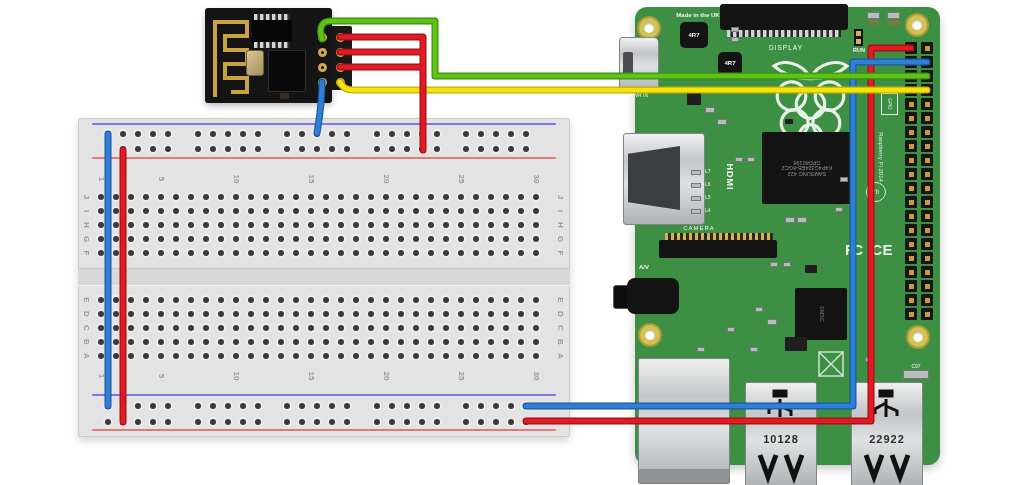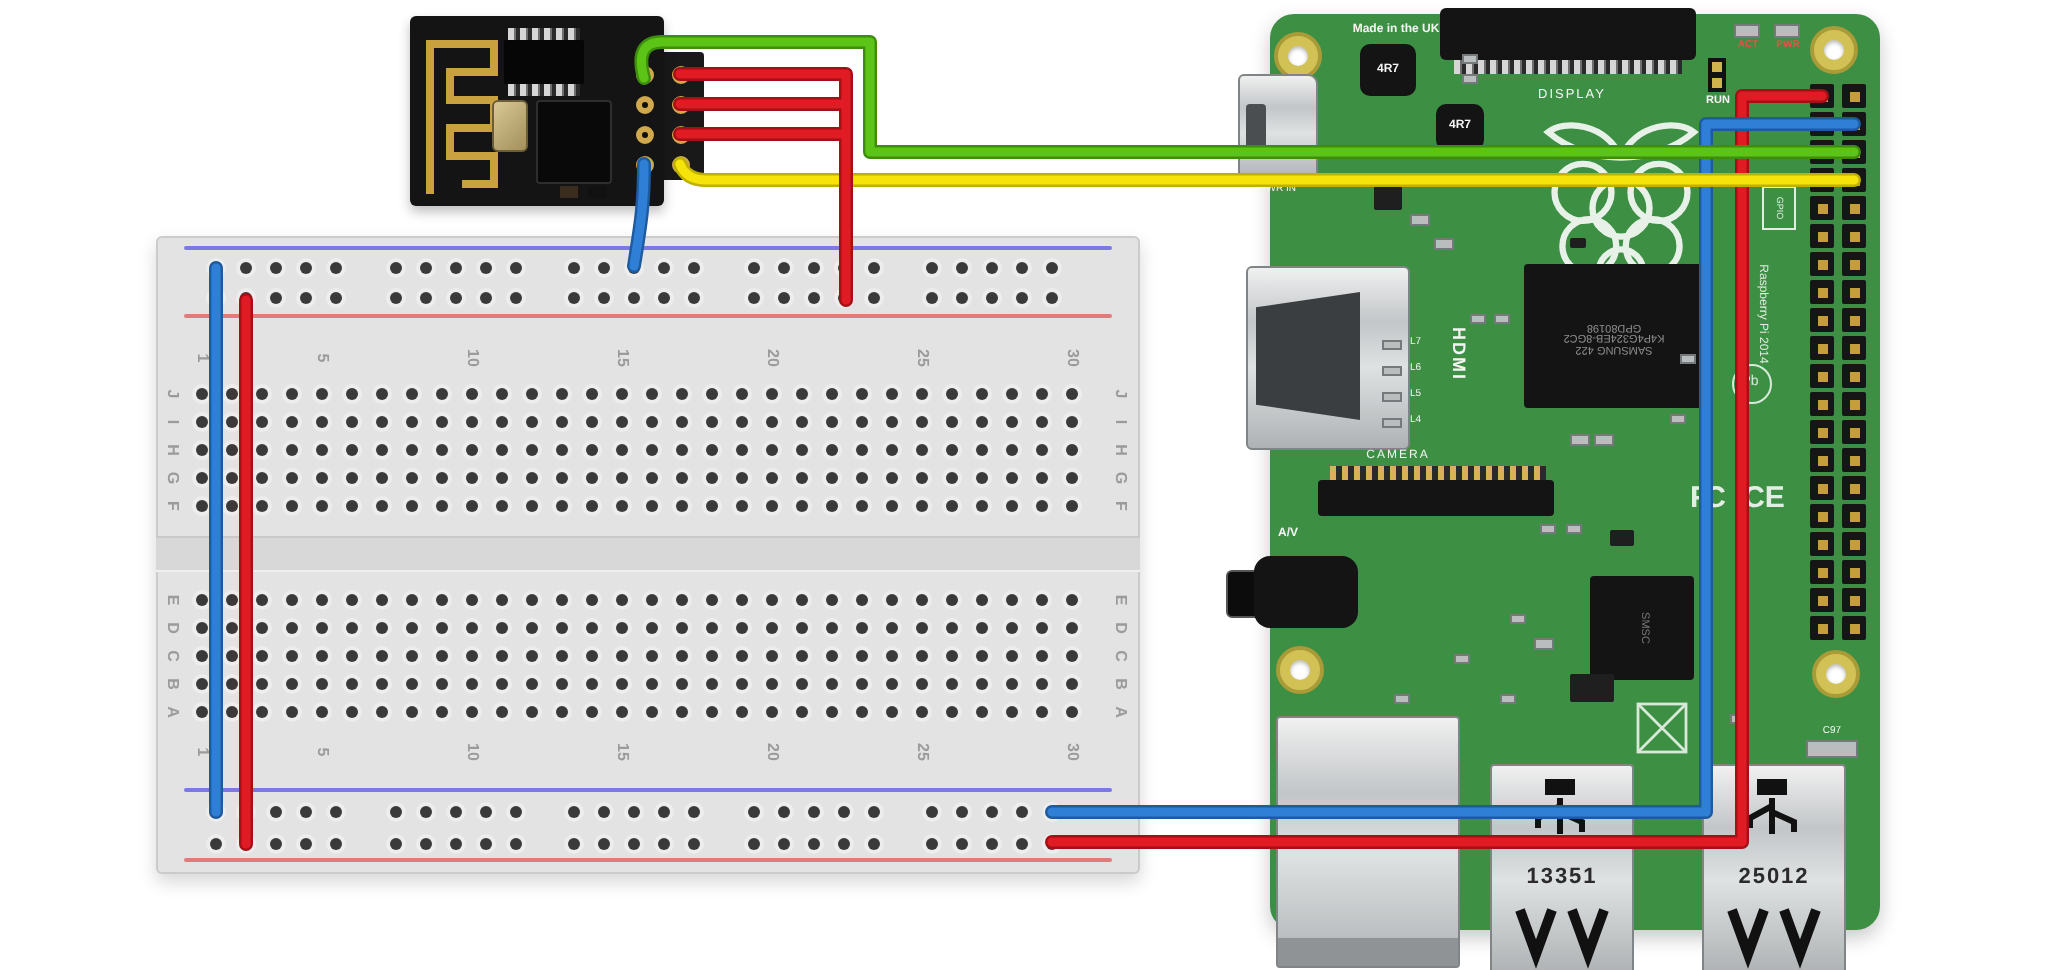--- a/index.html
+++ b/index.html
@@ -586,31 +586,31 @@
     </div>
 
     <div class="abs silver" id="usb1" style="left:110px;top:375px;width:70px;height:104px;">
         <svg width="70" height="104" style="position: absolute; left: 0px; top: 0px;">
           <g stroke="#111" fill="none" stroke-width="3">
             <rect x="28" y="8" width="12" height="5" fill="#111"></rect>
             <path d="M34 16 v18 M34 20 l-11 6 v5 M34 23 l11 5 v5"></path>
             <path d="M14 72 l8 22 8-22 M40 72 l8 22 8-22" stroke-width="5"></path>
           </g>
         </svg>
-        <span class="t" style="position: absolute; left: 35px; top: 56px; color: rgb(43, 43, 43); font-size: 11px; font-weight: bold; letter-spacing: 1px;">13351</span>
+        <span class="t" style="position: absolute; left: 35px; top: 56px; color: rgb(43, 43, 43); font-size: 11px; font-weight: bold; letter-spacing: 1px;">10128</span>
       </div>
     <div class="abs silver" id="usb2" style="left:216px;top:375px;width:70px;height:104px;">
         <svg width="70" height="104" style="position: absolute; left: 0px; top: 0px;">
           <g stroke="#111" fill="none" stroke-width="3">
             <rect x="28" y="8" width="12" height="5" fill="#111"></rect>
             <path d="M34 16 v18 M34 20 l-11 6 v5 M34 23 l11 5 v5"></path>
             <path d="M14 72 l8 22 8-22 M40 72 l8 22 8-22" stroke-width="5"></path>
           </g>
         </svg>
-        <span class="t" style="position: absolute; left: 35px; top: 56px; color: rgb(43, 43, 43); font-size: 11px; font-weight: bold; letter-spacing: 1px;">25012</span>
+        <span class="t" style="position: absolute; left: 35px; top: 56px; color: rgb(43, 43, 43); font-size: 11px; font-weight: bold; letter-spacing: 1px;">22922</span>
       </div>
 
     <div class="abs" id="gpio" style="left:0;top:0;">
         <span class="gpin" style="position: absolute; left: 270px; top: 35px;"></span>
         <span class="gpin" style="position: absolute; left: 286px; top: 35px;"></span>
         <span class="gpin" style="position: absolute; left: 270px; top: 49px;"></span>
         <span class="gpin" style="position: absolute; left: 286px; top: 49px;"></span>
         <span class="gpin" style="position: absolute; left: 270px; top: 63px;"></span>
         <span class="gpin" style="position: absolute; left: 286px; top: 63px;"></span>
         <span class="gpin" style="position: absolute; left: 270px; top: 77px;"></span>

